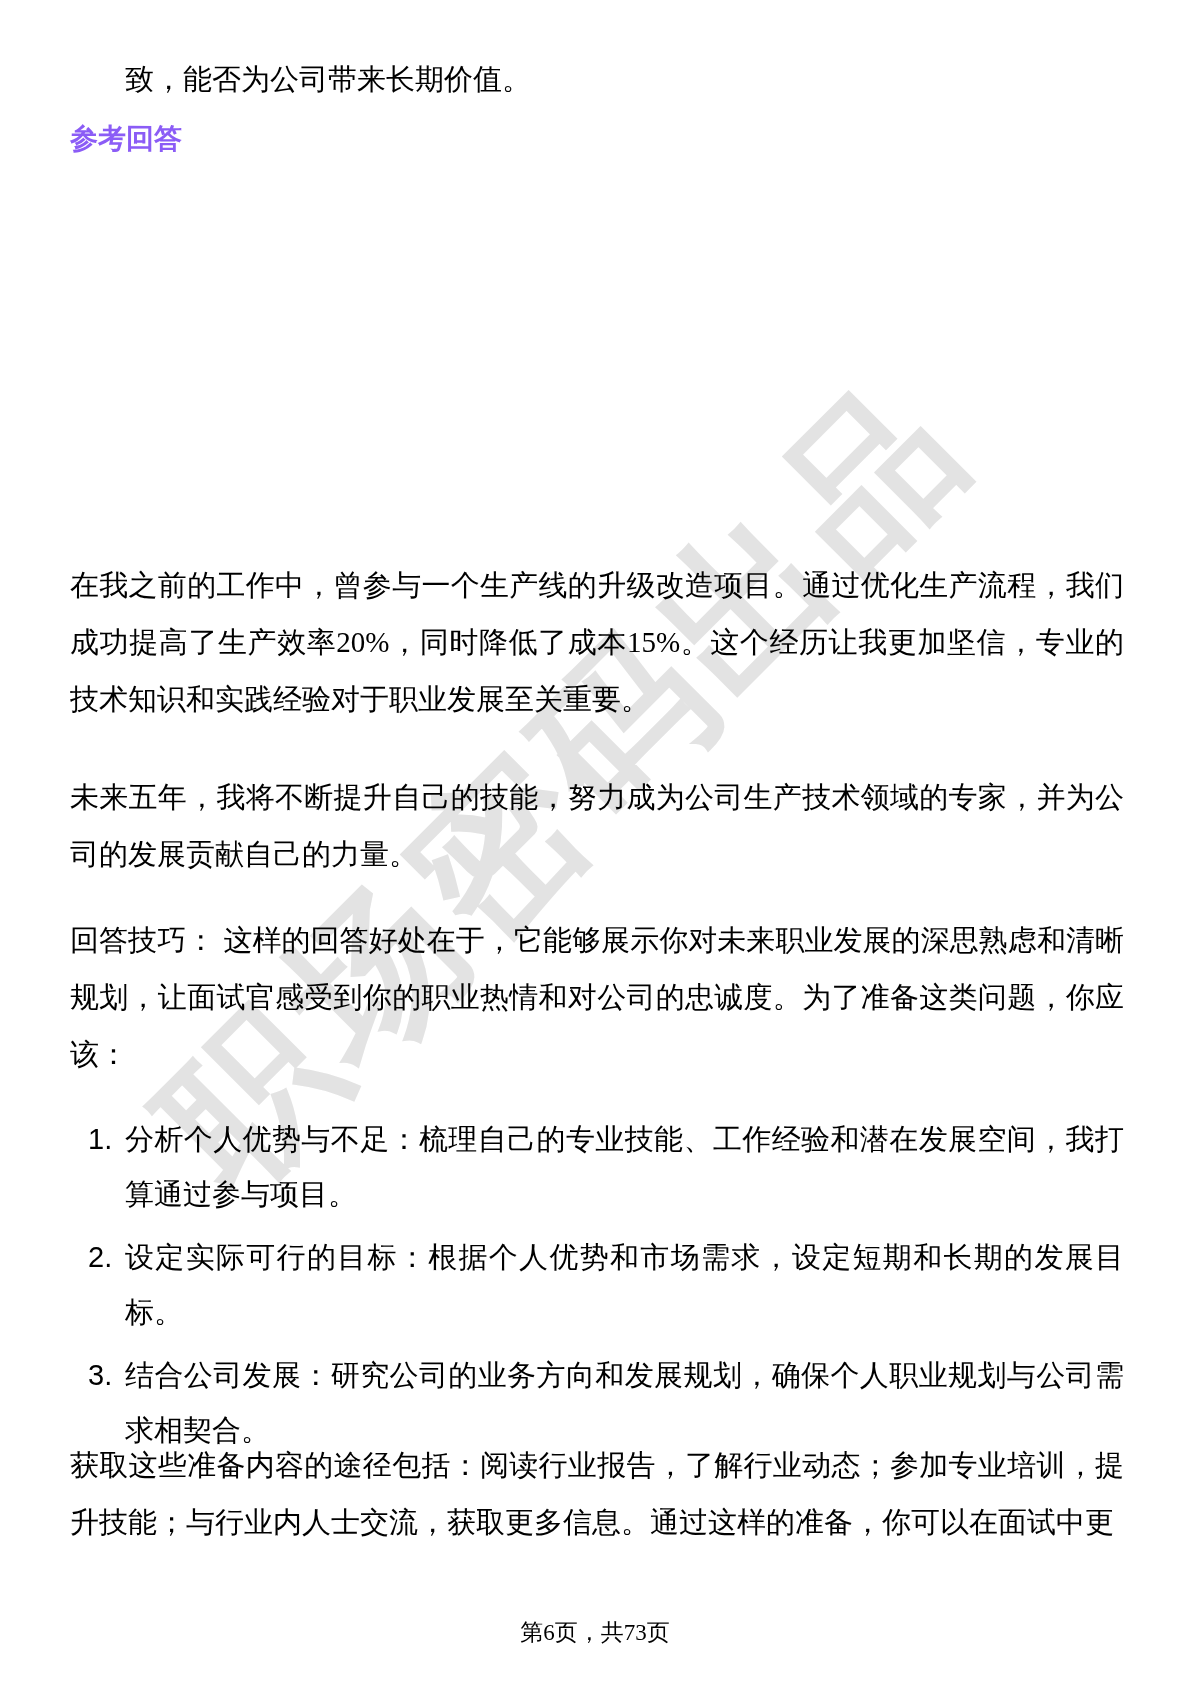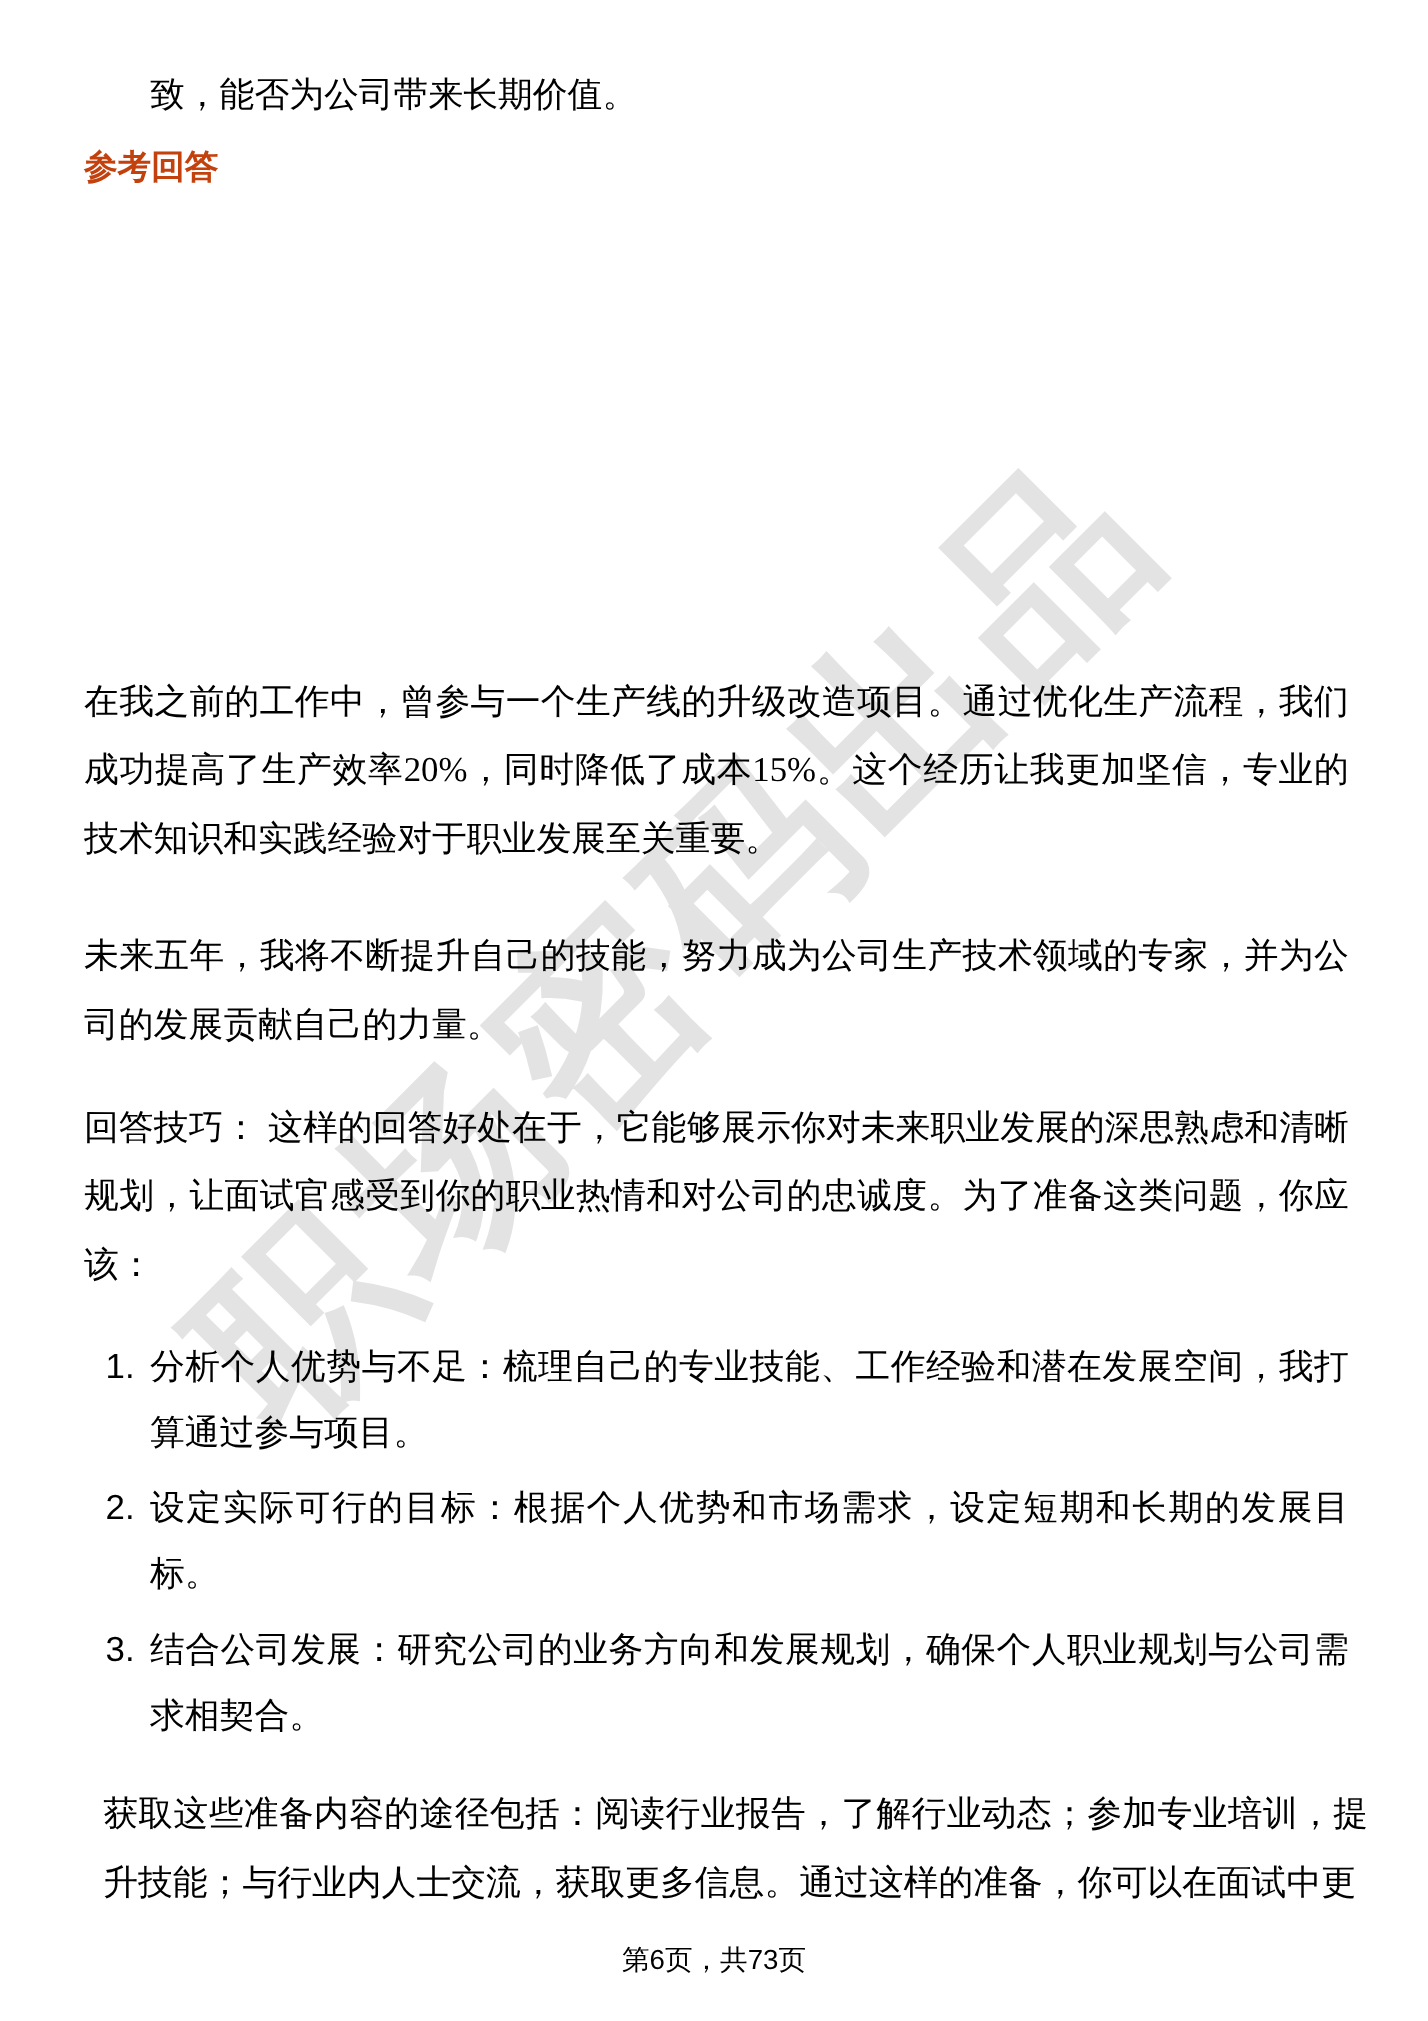--- a/index.html
+++ b/index.html
@@ -45,21 +45,21 @@
   .continuation {
     top: 51px;
     padding-left: 55px;
     box-sizing: border-box;
   }
   .section-heading {
     top: 117px;
     font-size: 28px;
     line-height: 44px;
     font-weight: 700;
-    color: #c2410c;
+    color: #8b5cf6;
     text-align: left;
   }
   .para-1 { top: 191px; }
   .para-2 { top: 557px; font-family: Liberation Serif, serif; }
   .para-3 { top: 769px; }
   .para-4 { top: 912px; }
   .numbered-list {
     top: 1112px;
     list-style: none;
     padding: 0;
@@ -69,31 +69,32 @@
     padding-left: 55px;
     line-height: 55px;
     margin: 0 0 8px 0;
     text-align: justify;
   }
   .numbered-list .num {
     position: absolute;
     left: 18px;
     top: 0;
   }
-  .para-5 { top: 1484px; margin-left: 16px; }
+  .para-5 { top: 1437px; }
   .page-footer {
     position: absolute;
     left: 0;
     width: 1190px;
     top: 1616px;
     z-index: 1;
     font-size: 23px;
     line-height: 34px;
     text-align: center;
     color: #000000;
+    font-family: Liberation Serif, serif;
   }
 </style>
 </head>
 <body>
 
 <div class="page">
 
   <div class="watermark">职场密码出品</div>
 
   <p class="block continuation">致，能否为公司带来长期价值。</p>

